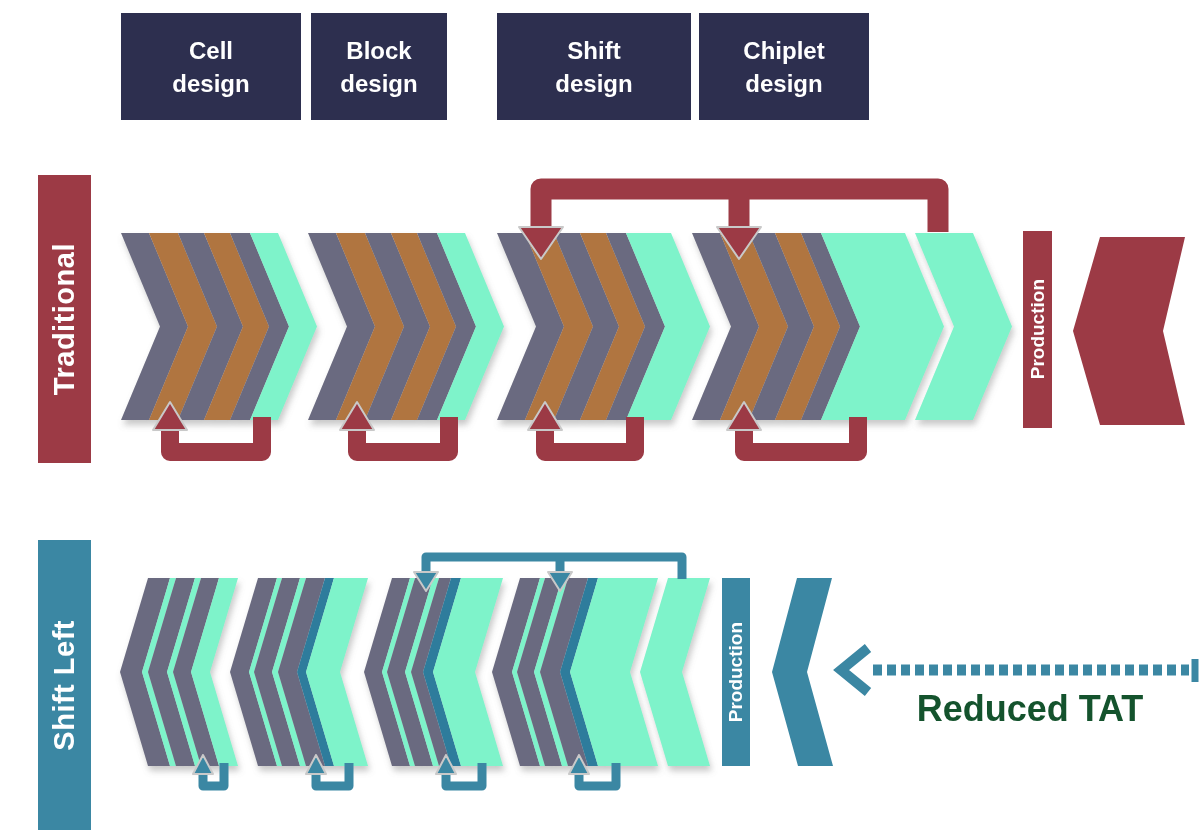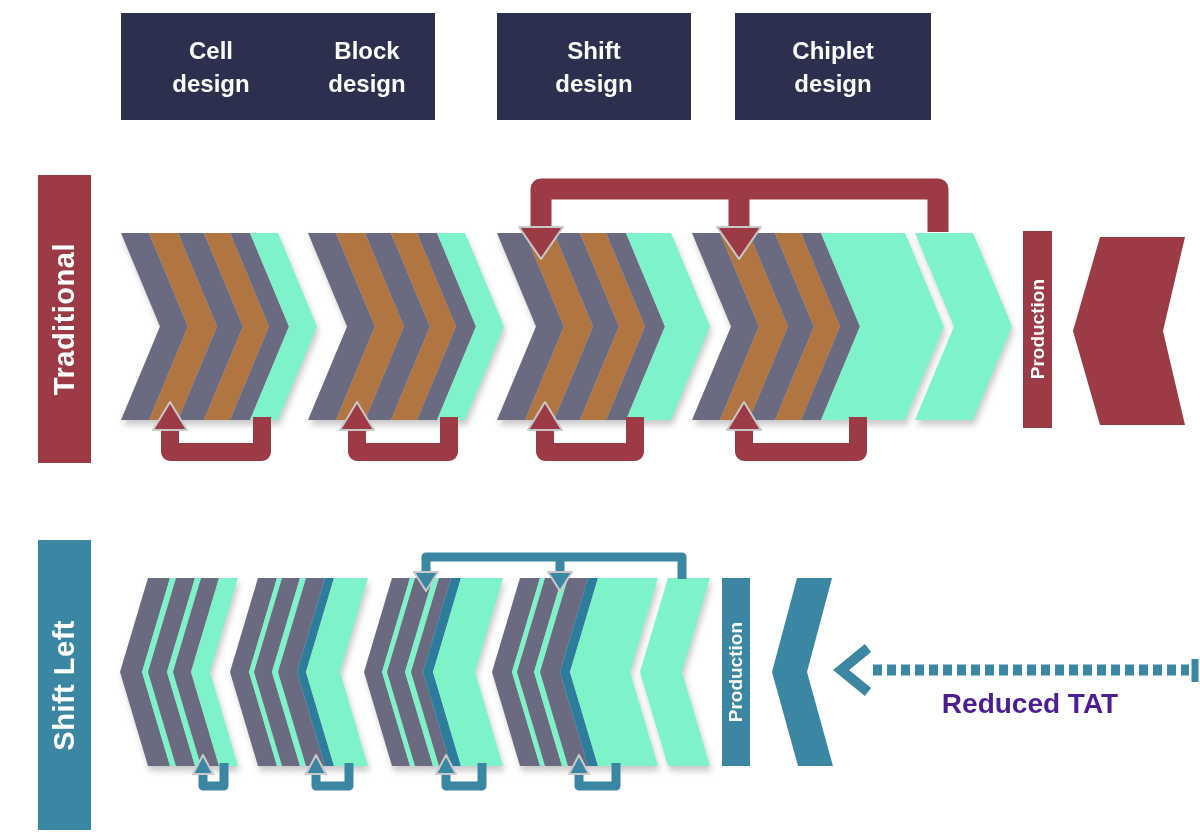--- a/index.html
+++ b/index.html
@@ -7,21 +7,21 @@
          font-family:"Liberation Sans",sans-serif;margin-left:15px;}
   .hbox{position:absolute;top:13px;height:107px;background:#2d2f4f;color:#fff;
         display:flex;flex-direction:column;align-items:center;justify-content:center;
         font-weight:bold;font-size:24px;line-height:33px;text-align:center;}
   .rowbar{position:absolute;left:23px;width:53px;display:flex;align-items:center;justify-content:center;}
   .vtext{writing-mode:vertical-rl;transform:rotate(180deg);color:#fff;font-weight:bold;white-space:nowrap;}
   .rowlabel{font-size:29px;letter-spacing:0.5px;}
   .prodbar{position:absolute;display:flex;align-items:center;justify-content:center;}
   .prodtext{font-size:19px;}
   .tat{position:absolute;left:855px;top:688px;width:320px;text-align:center;
-       font-weight:bold;font-size:28px;color:#4c1d95;}
+       font-weight:bold;font-size:36px;color:#14532d;}
   svg{position:absolute;left:0;top:0;}
 </style>
 </head>
 <body>
 
 <div class="stage">
 
   <svg id="diagram" width="1200" height="833" viewBox="0 0 1200 833">
       <defs>
         <filter id="ds" x="-20%" y="-20%" width="140%" height="140%">
@@ -129,29 +129,29 @@
       <polygon points="782,578 817,578 792,672 818,766 783,766 757,672" fill="#3b87a3"></polygon>
       <path d="M 853 648 L 826 670 L 853 692" fill="none" stroke="#3b87a3" stroke-width="10" stroke-linejoin="miter"></path>
       <line x1="858" y1="670" x2="1174" y2="670" stroke="#3b87a3" stroke-width="11" stroke-dasharray="9 5"></line>
       <line x1="1180" y1="659" x2="1180" y2="682" stroke="#3b87a3" stroke-width="7"></line>
     </svg>
 
   <div class="hbox" style="left:106px;width:180px">
     <span>Cell</span>
     <span>design</span>
   </div>
-  <div class="hbox" style="left:284px;width:136px">
+  <div class="hbox" style="left:296px;width:136px">
     <span>Block</span>
     <span>design</span>
   </div>
   <div class="hbox" style="left:482px;width:194px">
     <span>Shift</span>
     <span>design</span>
   </div>
-  <div class="hbox" style="left:720px;width:196px">
+  <div class="hbox" style="left:684px;width:170px">
     <span>Chiplet</span>
     <span>design</span>
   </div>
 
   <div class="rowbar" style="top:175px;height:288px;background:#9c3a45">
     <span class="vtext rowlabel">Traditional</span>
   </div>
   <div class="rowbar" style="top:540px;height:290px;background:#3b87a3">
     <span class="vtext rowlabel">Shift Left</span>
   </div>

